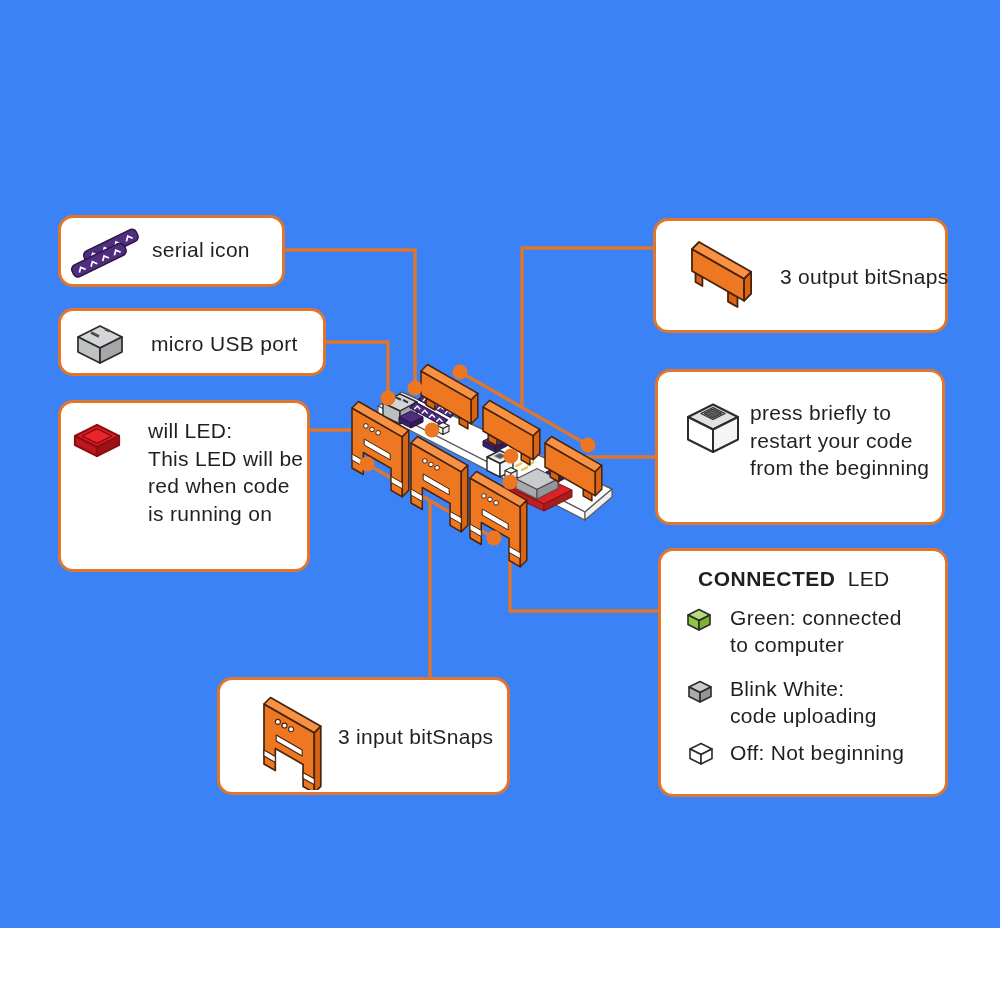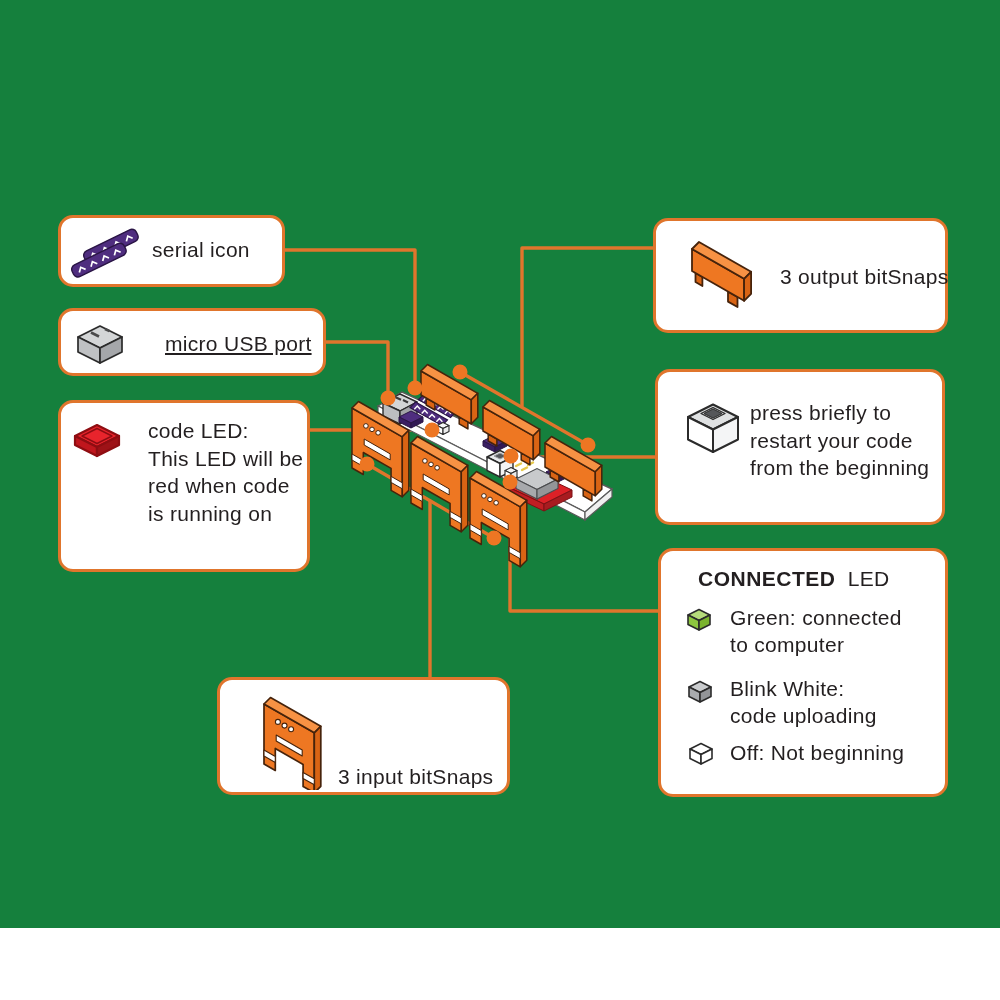--- a/index.html
+++ b/index.html
@@ -1,17 +1,17 @@
 <!DOCTYPE html>
 <html><head>
 <meta charset="utf-8">
 <style>
   html,body{margin:0;padding:0;background:#fff;}
   .stage{
-    position:relative;width:1000px;height:928px;background:#15803d;
+    position:relative;width:1000px;height:928px;background:#3b82f6;
     font-family:"Liberation Sans", sans-serif;color:#231f20;overflow:hidden;
   }
   .bg-svg{position:absolute;left:0;top:0;z-index:1;}
   .callout{
     position:absolute;background:#ffffff;border:3px solid #e0752c;
     border-radius:15px;box-sizing:border-box;z-index:2;
   }
   .icon-abs{position:absolute;}
   .label{
     position:absolute;font-size:21px;line-height:27px;letter-spacing:.3px;
@@ -288,24 +288,24 @@
       <polygon points="0,46 11.3,52.5 11.3,58.5 0,52" fill="#ffffff" stroke-width="1.1"></polygon>
       <polygon points="39.1,68.4 50.3,74.8 50.3,80.8 39.1,74.4" fill="#ffffff" stroke-width="1.1"></polygon>
       <circle cx="13.9" cy="17.9" r="2.5" fill="#ffffff" stroke-width="1.1"></circle>
       <circle cx="20.5" cy="21.6" r="2.5" fill="#ffffff" stroke-width="1.1"></circle>
       <circle cx="27.1" cy="25.3" r="2.5" fill="#ffffff" stroke-width="1.1"></circle>
     </g>
   </svg>
 
   <div class="label" style="left:152px;top:236px;">serial icon</div>
 
-  <div class="label" style="left:165px;top:330px;text-decoration:underline;">micro USB port</div>
+  <div class="label" style="left:151px;top:330px;">micro USB port</div>
 
   <div class="label" style="left:148px;top:417px;line-height:27.5px;">
-    <span class="line">code LED:</span>
+    <span class="line">will LED:</span>
     <span class="line">This LED will be</span>
     <span class="line">red when code</span>
     <span class="line">is running on</span>
   </div>
 
   <div class="label" style="left:765px;top:263px;margin-left:15px;">3 output bitSnaps</div>
 
   <div class="label" style="left:750px;top:399px;line-height:27.5px;">
     <span class="line">press briefly to</span>
     <span class="line">restart your code</span>
@@ -322,15 +322,15 @@
     <span class="line">to computer</span>
   </div>
   <div class="label" style="left:730px;top:675px;">
     <span class="line">Blink White:</span>
     <span class="line">code uploading</span>
   </div>
   <div class="label" style="left:730px;top:739px;">
     <span class="line">Off: Not beginning</span>
   </div>
 
-  <div class="label" style="left:338px;top:723px;margin-top:40px;">3 input bitSnaps</div>
+  <div class="label" style="left:338px;top:723px;">3 input bitSnaps</div>
 
 </div>
 
 </body></html>

